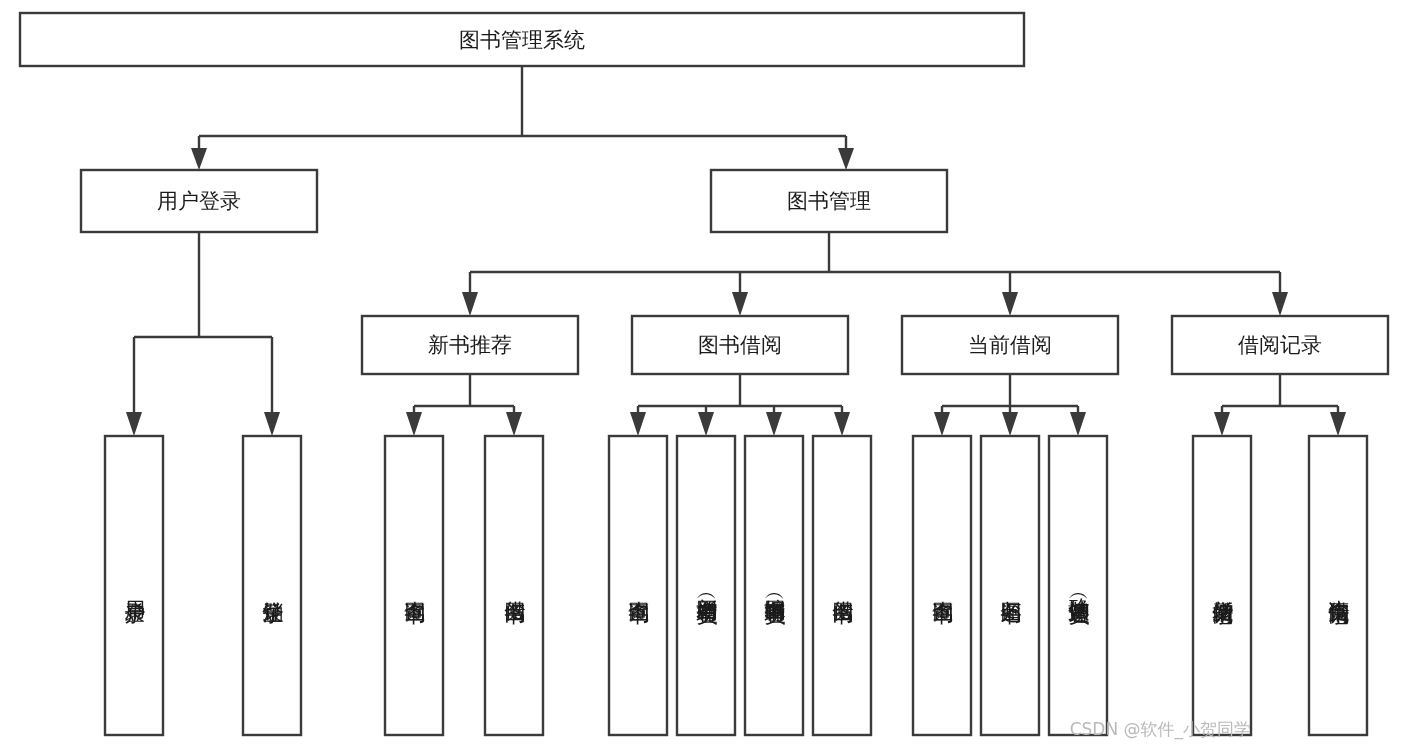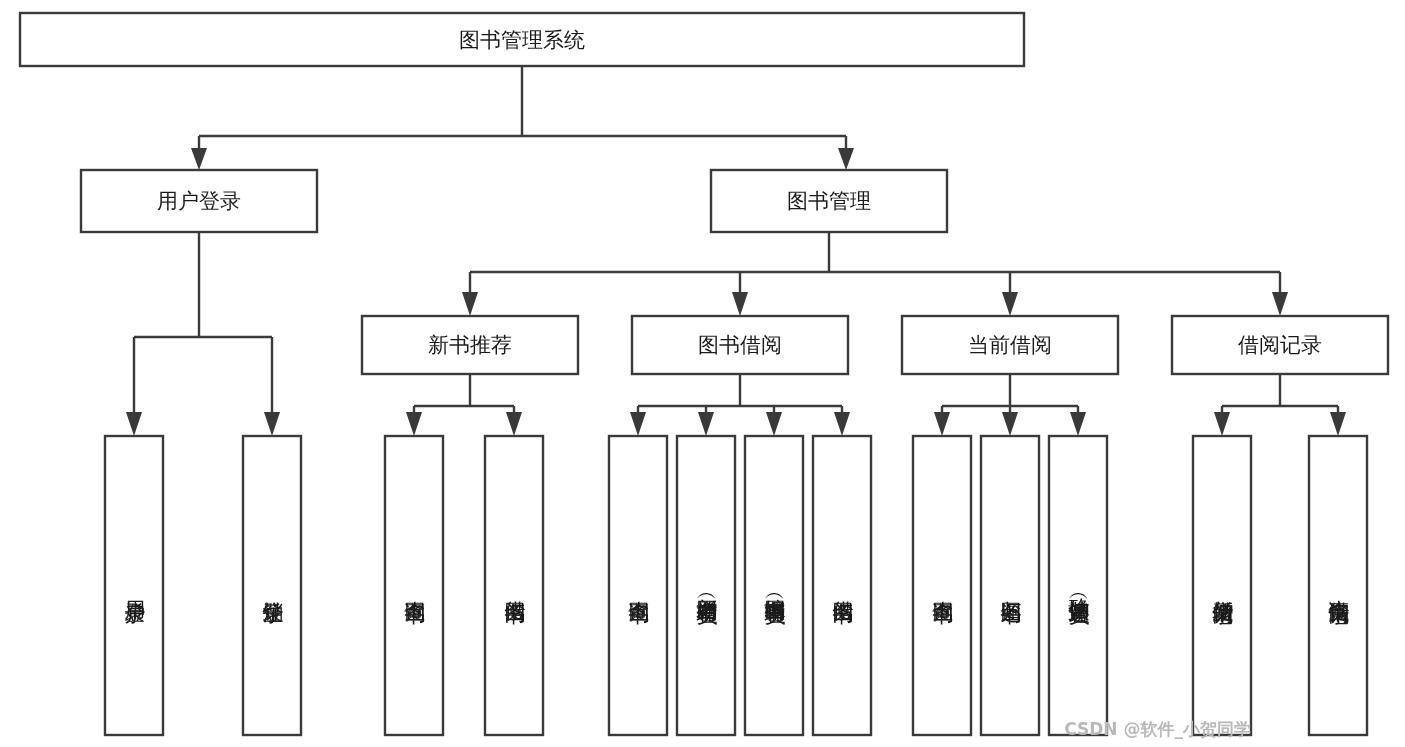--- a/index.html
+++ b/index.html
@@ -57,21 +57,20 @@
   }
   .watermark {
     position: absolute;
     right: 8px;
     bottom: 6px;
     font-family: "DejaVu Sans", "Liberation Sans", sans-serif;
     font-size: 17px;
     color: #b9b9b9;
     white-space: nowrap;
     pointer-events: none;
-    font-weight: bold;
   }
 </style>
 </head>
 <body>
 
 <div id="diagram-root">
 
   <svg class="diagram" viewBox="0 0 1405 747" xmlns="http://www.w3.org/2000/svg">
 
     <g>

